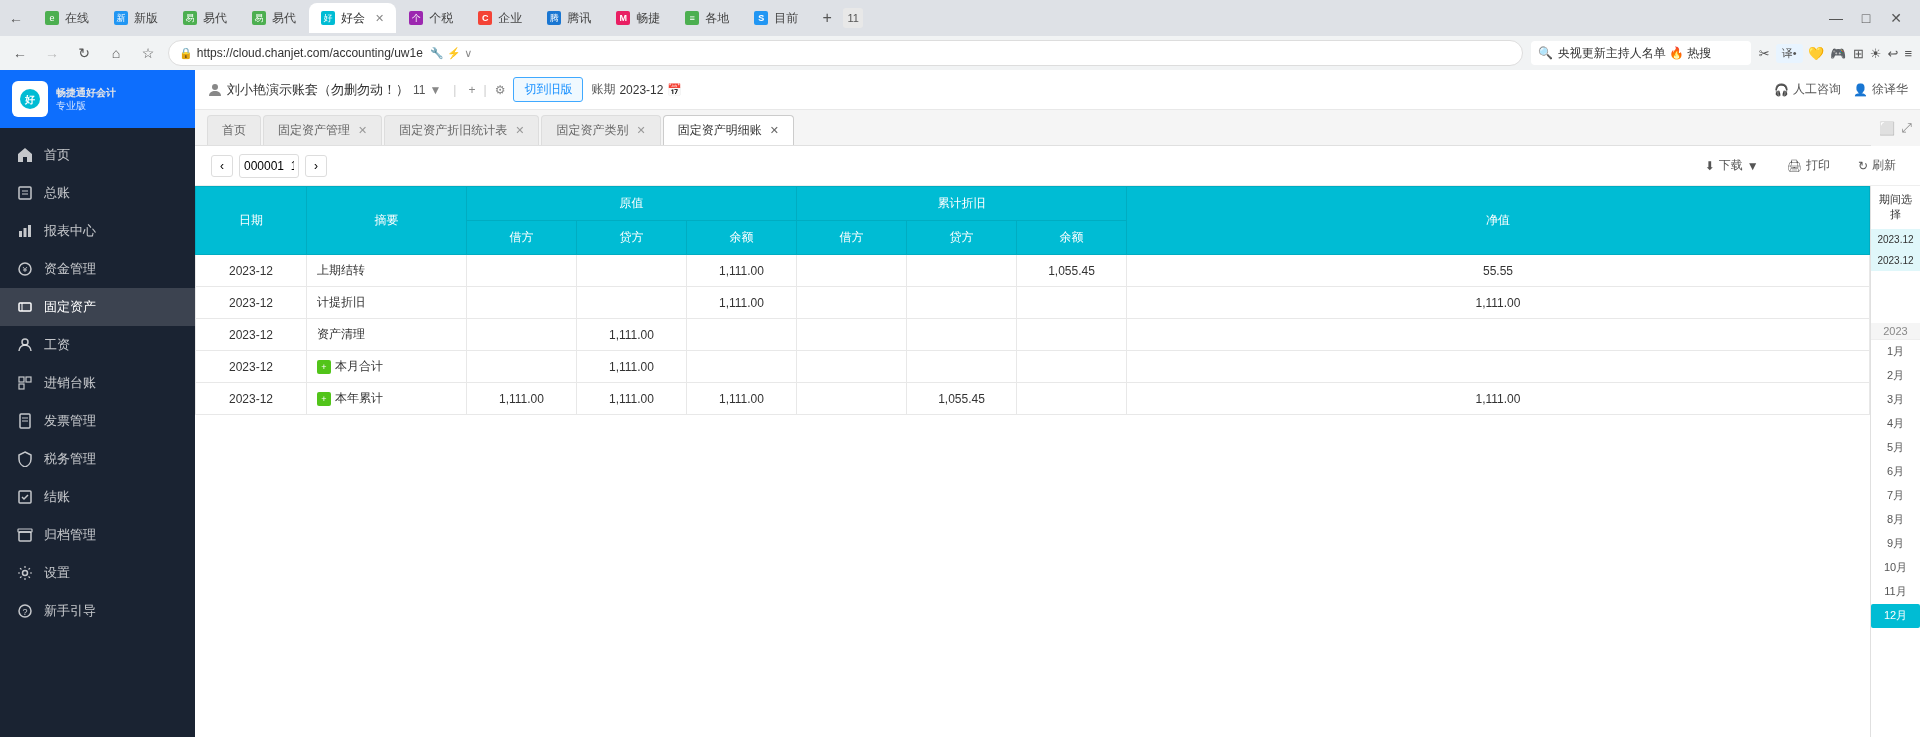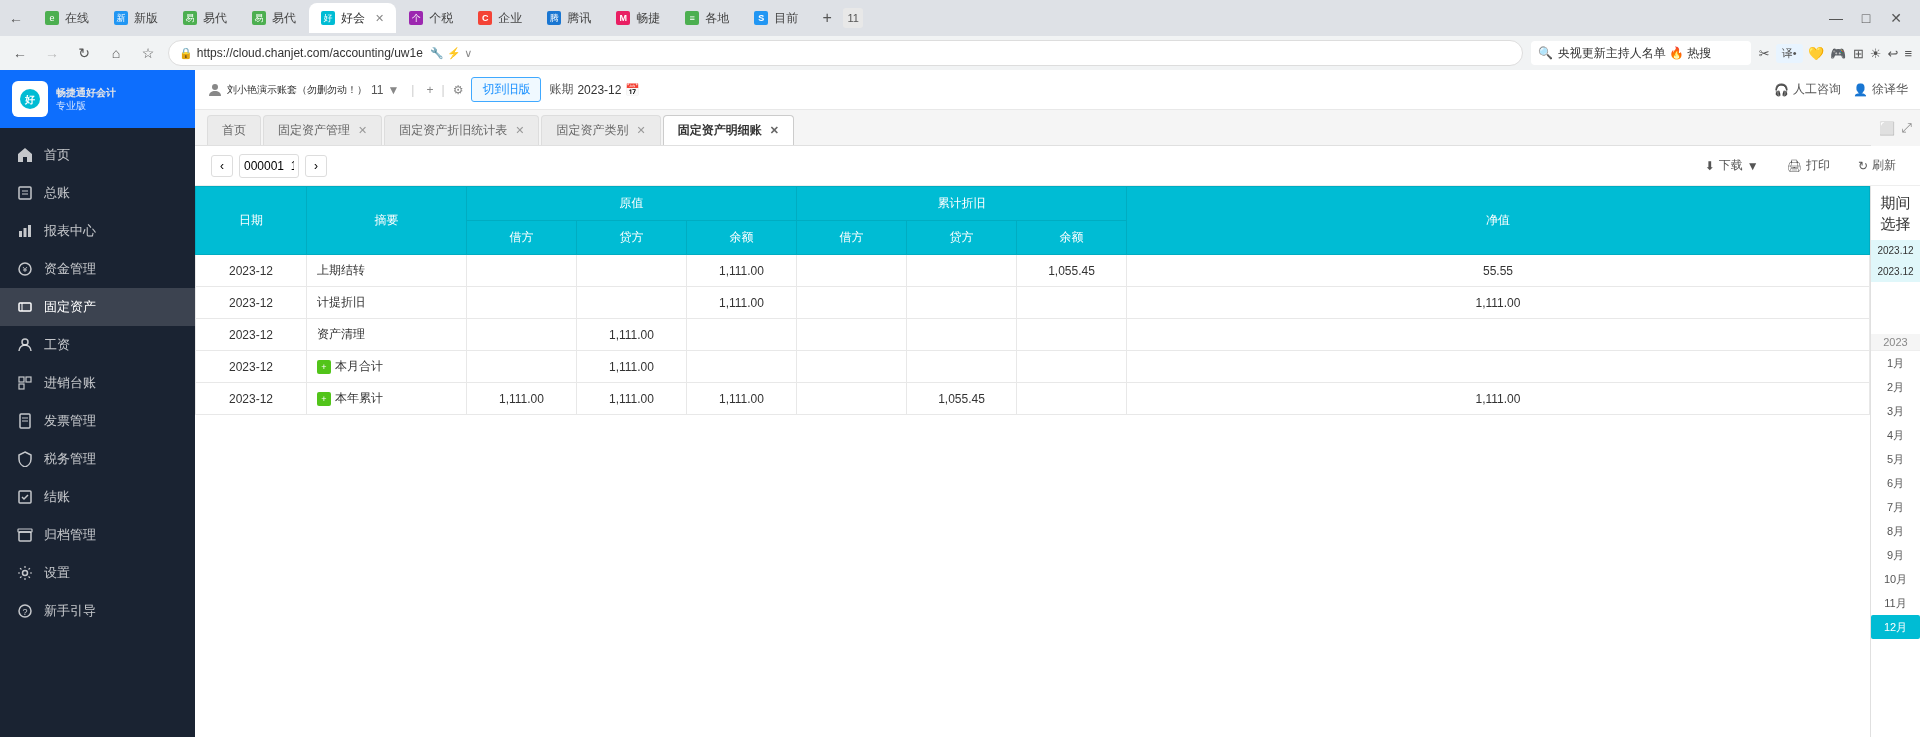--- a/index.html
+++ b/index.html
@@ -31,31 +31,31 @@
     .sidebar-nav { flex: 1; padding: 8px 0; }
     .nav-item { display: flex; align-items: center; gap: 10px; padding: 10px 16px; cursor: pointer; color: rgba(255,255,255,0.75); font-size: 13px; transition: background 0.2s; }
     .nav-item.active { background: rgba(255,255,255,0.15); color: #fff; }
     .nav-item .nav-icon { width: 18px; height: 18px; display: flex; align-items: center; justify-content: center; flex-shrink: 0; }
 
     
     .main-content { flex: 1; display: flex; flex-direction: column; background: #fff; }
 
     
     .app-header { height: 40px; background: #fff; border-bottom: 1px solid #e8e8e8; display: flex; align-items: center; padding: 0 12px; gap: 8px; }
-    .company-name { font-size: 10px; color: #333; font-weight: 500; }
+    .company-name { font-size: 13px; color: #333; font-weight: 500; }
     .period-badge { font-size: 12px; color: #555; }
     .header-btn { padding: 3px 10px; border: 1px solid #d9d9d9; border-radius: 3px; cursor: pointer; font-size: 12px; background: #fff; color: #333; }
     .header-btn.primary { background: #f0f9ff; border-color: #40a9ff; color: #1890ff; }
     .header-actions { margin-left: auto; display: flex; align-items: center; gap: 12px; }
     .header-action-item { display: flex; align-items: center; gap: 4px; cursor: pointer; color: #555; font-size: 12px; }
 
     
     .tab-strip { height: 36px; background: #f5f5f5; border-bottom: 1px solid #e0e0e0; display: flex; align-items: flex-end; padding: 0 12px; gap: 2px; }
     .page-tab { display: flex; align-items: center; gap: 6px; padding: 6px 14px; border: 1px solid #ddd; border-bottom: none; border-radius: 4px 4px 0 0; cursor: pointer; font-size: 12px; background: #ebebeb; color: #666; }
-    .page-tab.active { background: #fff; color: #333; border-color: #ccc; font-weight: 700; }
+    .page-tab.active { background: #fff; color: #333; border-color: #ccc; font-weight: 400; }
     .page-tab .tab-x { color: #999; font-size: 11px; margin-left: 2px; }
     .page-tab.active .tab-x { color: #666; }
 
     
     .toolbar { height: 40px; background: #fff; border-bottom: 1px solid #eee; display: flex; align-items: center; padding: 0 16px; gap: 8px; }
     .pager { display: flex; align-items: center; gap: 6px; }
     .pager-btn { width: 22px; height: 22px; display: flex; align-items: center; justify-content: center; border: 1px solid #ddd; border-radius: 3px; cursor: pointer; background: #fff; font-size: 12px; }
     .pager-input { width: 60px; height: 24px; border: 1px solid #ddd; border-radius: 3px; text-align: center; font-size: 12px; padding: 0 4px; }
     .toolbar-right { margin-left: auto; display: flex; align-items: center; gap: 12px; }
     .toolbar-action { display: flex; align-items: center; gap: 4px; cursor: pointer; color: #555; font-size: 12px; padding: 4px 8px; }
@@ -477,21 +477,21 @@
               <td></td>
               <td class="text-right">1,055.45</td>
               <td></td>
               <td class="text-right">1,111.00</td>
             </tr>
           </tbody>
         </table>
       </div>
 
       <div style="width:50px;background:#fff;border-left:1px solid #e0e0e0;display:flex;flex-direction:column;align-items:center;overflow:hidden;flex-shrink:0;">
-        <div style="font-size:15px;color:#333;padding:6px 4px;text-align:center;font-weight:500;line-height:1.4;">期间选择</div>
+        <div style="font-size:11px;color:#333;padding:6px 4px;text-align:center;font-weight:500;line-height:1.4;">期间选择</div>
         <div style="font-size:10px;color:#333;text-align:center;line-height:1.5;background:#e0f7fa;width:100%;padding:3px 2px;">
           <div>2023.12</div>
         </div>
         <div style="font-size:10px;color:#333;text-align:center;line-height:1.5;background:#e0f7fa;width:100%;padding:3px 2px;margin-bottom:4px;">
           <div>2023.12</div>
         </div>
         <div style="font-size:11px;color:#888;text-align:center;padding:2px;background:#f5f5f5;width:100%;border-bottom:1px solid #eee;margin-top:48px;">2023</div>
         <div class="period-item">1月</div>
         <div class="period-item">2月</div>
         <div class="period-item">3月</div>

